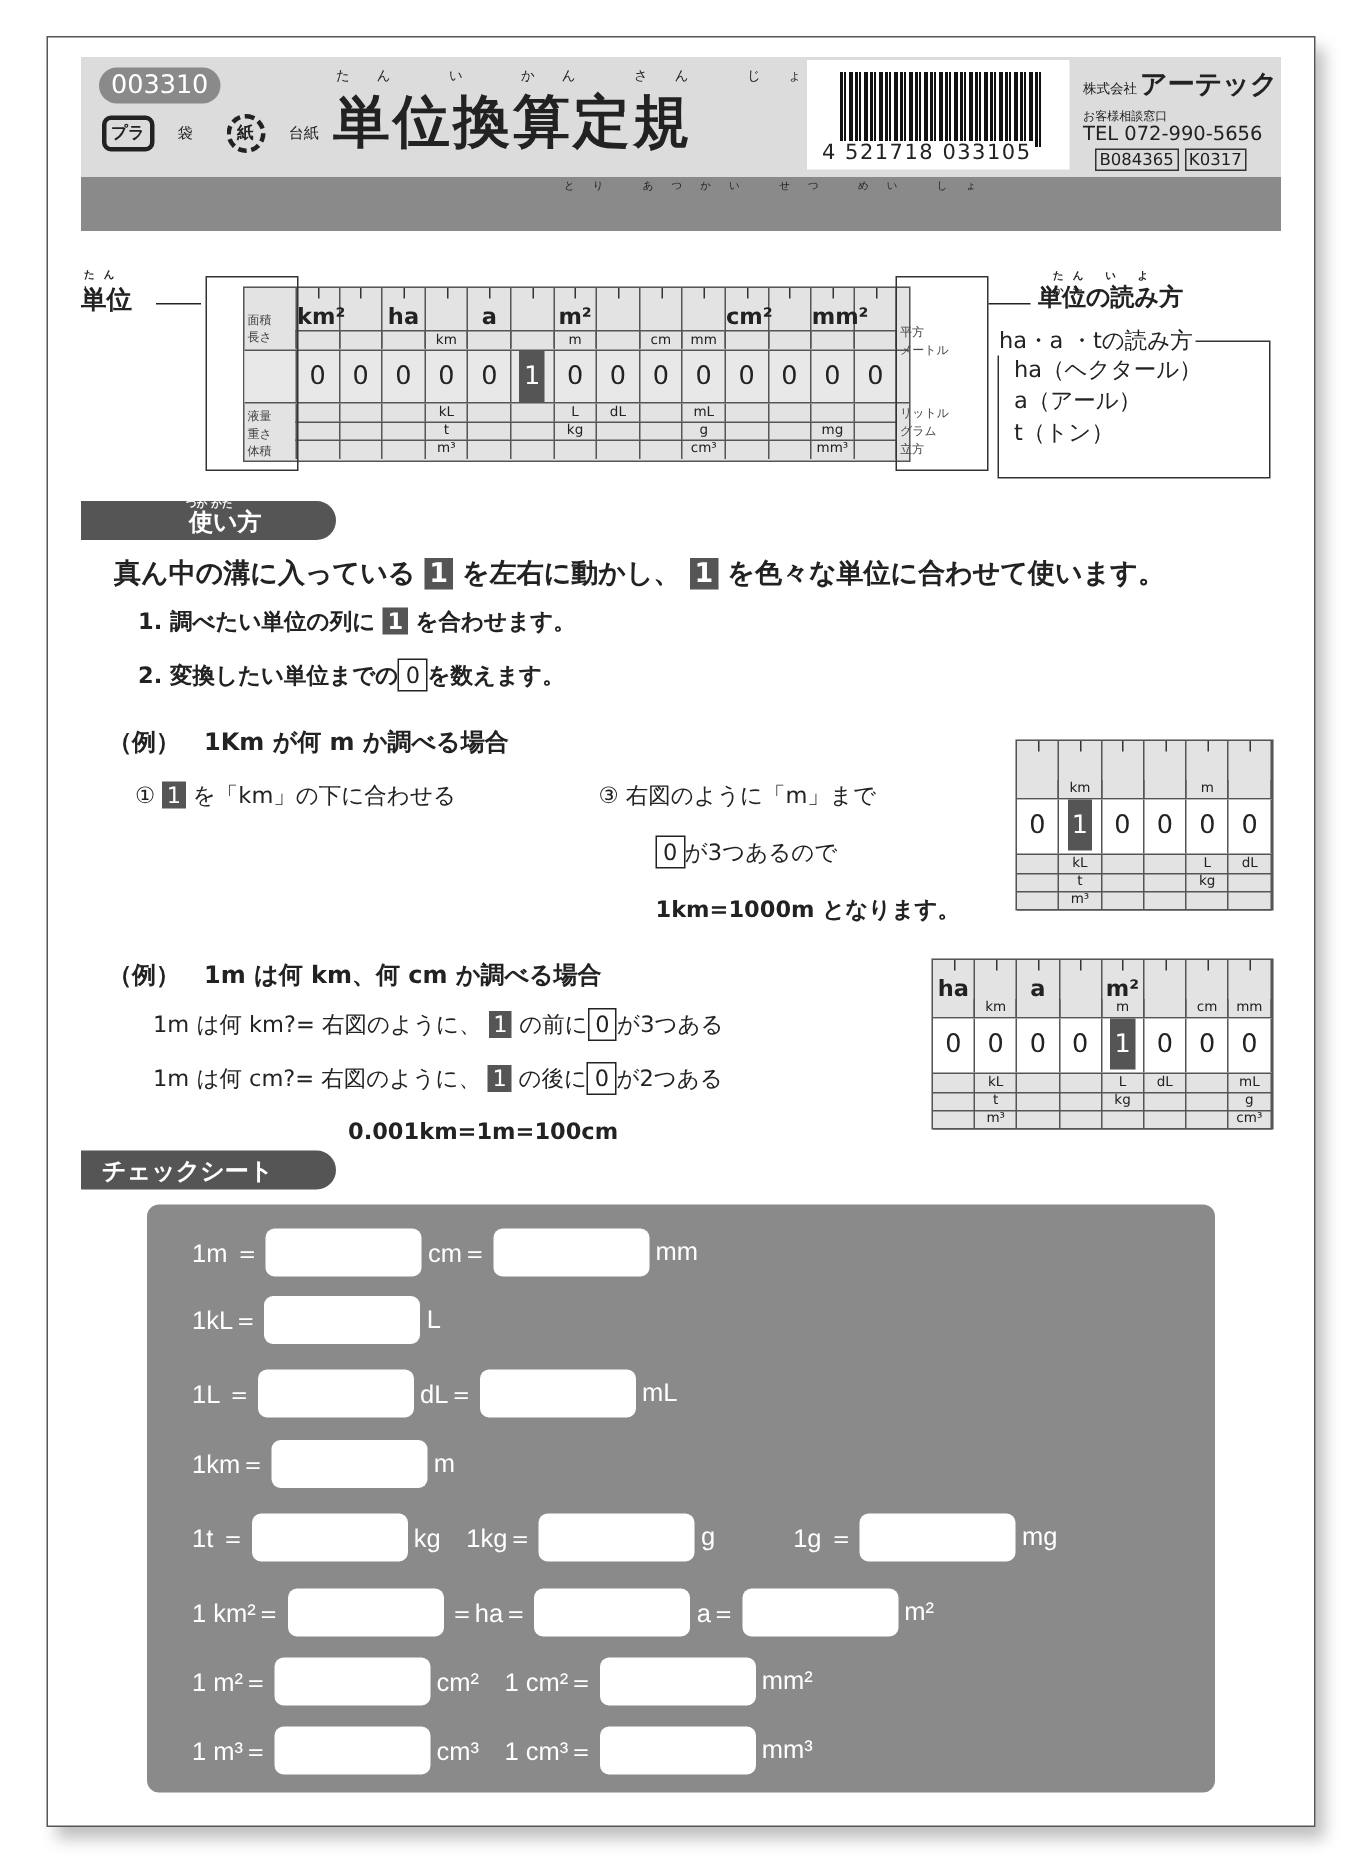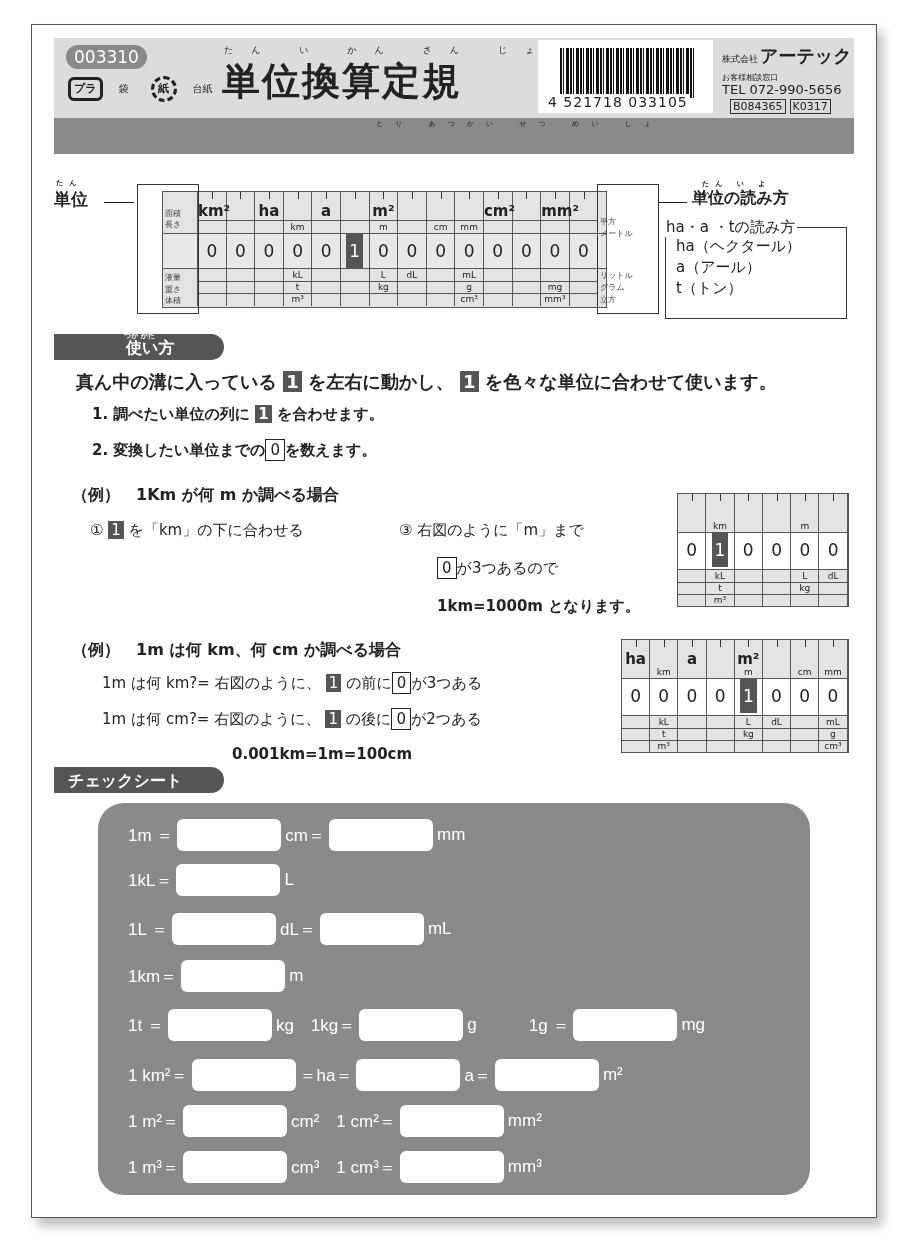--- a/index.html
+++ b/index.html
@@ -42,21 +42,21 @@
   .dash-r{position:absolute;left:627px;top:177px;width:28px;height:1px;background:#222;}
   .readbox{position:absolute;left:633px;top:202px;width:182px;height:92px;border:1px solid #333;font-size:15px;padding:0 0 0 10px;box-sizing:border-box;}
   .readbox .t{position:absolute;left:-2px;top:-10px;background:#fff;padding:0 2px;}
   .readbox div.l{margin-top:0;line-height:21px;}
   .pill{position:absolute;height:26px;background:#555;color:#fff;font-weight:bold;border-radius:0 14px 14px 0;font-size:16px;line-height:28px;}
   .p{position:absolute;font-size:16px;font-weight:bold;white-space:nowrap;}
   .p2{position:absolute;font-size:15px;font-weight:bold;white-space:nowrap;}
   .zbox{display:inline-block;border:1.5px solid #222;padding:0 4px;font-weight:normal;line-height:20px;}
   .mini{position:absolute;background:#e3e3e3;border:1px solid #555;}
   .mini .cell{font-size:9px;}
-  .check{position:absolute;left:66px;top:778px;width:712px;height:392px;background:#8a8a8a;border-radius:26px;}
+  .check{position:absolute;left:66px;top:778px;width:712px;height:392px;background:#8a8a8a;border-radius:8px;}
   .crow{position:absolute;left:30px;display:flex;align-items:center;color:#fff;font-size:17px;font-family:"Liberation Sans",sans-serif;}
   .inp{display:inline-block;width:100px;height:30px;background:#fff;border-radius:6px;margin:0 4px;border:none;}
 </style>
 </head>
 <body>
 
 <div class="page">
 
   <div class="hdr">
     <div class="code">003310</div>

